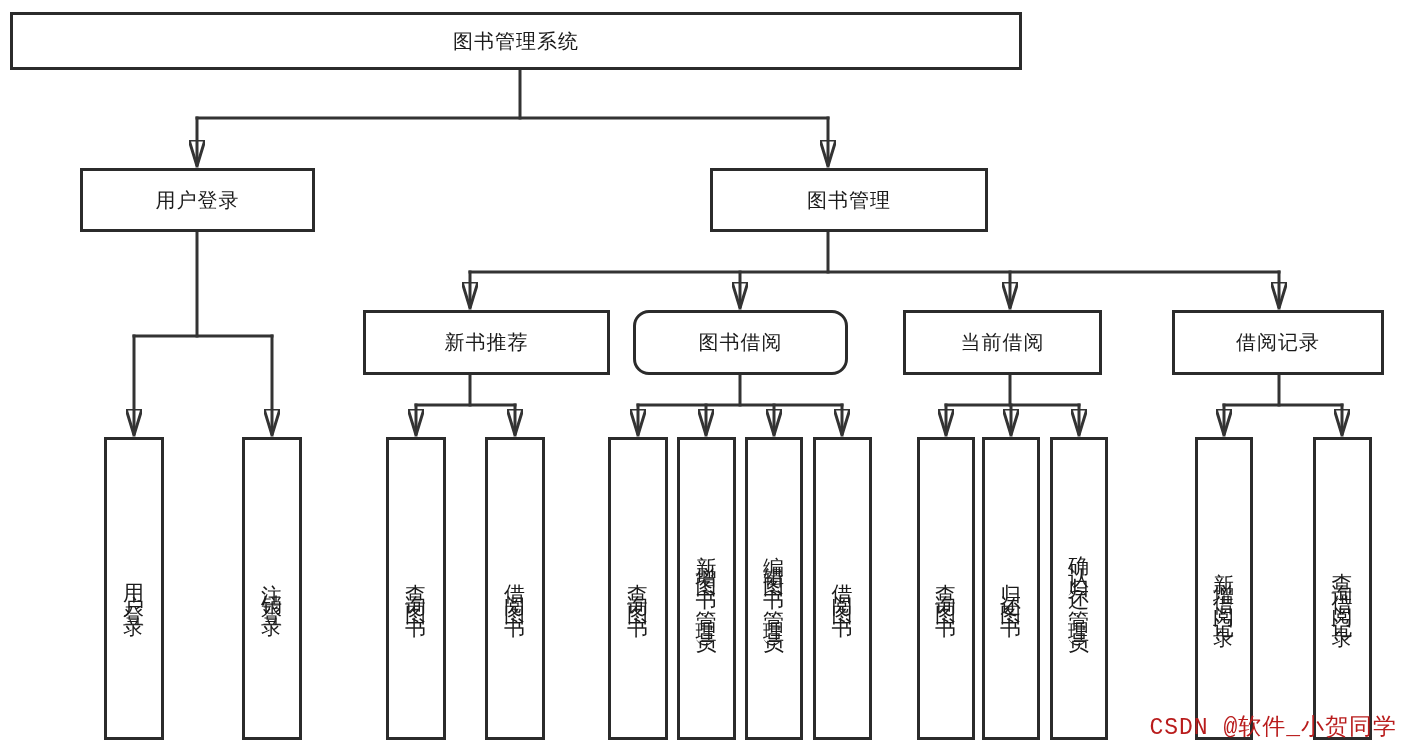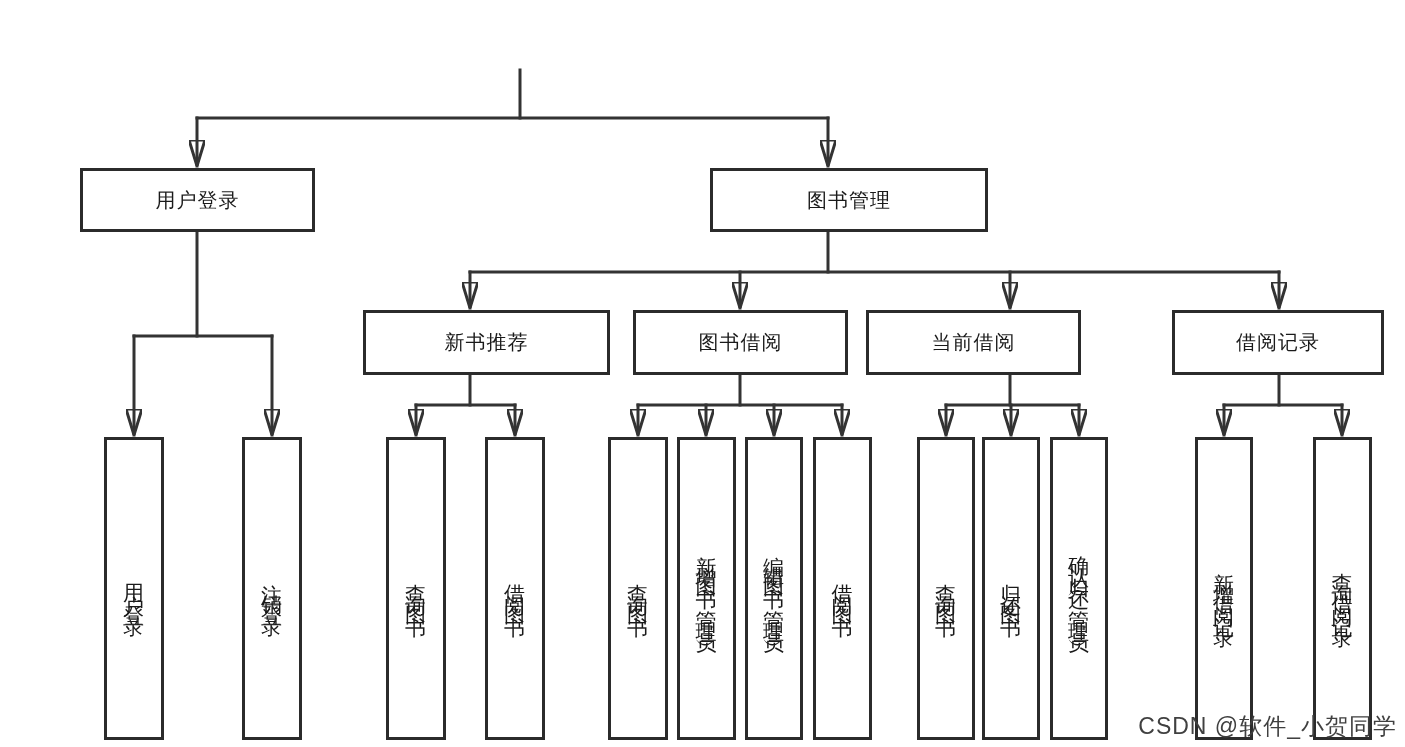--- a/index.html
+++ b/index.html
@@ -43,23 +43,24 @@
     text-orientation: mixed;
     letter-spacing: 11px;
     line-height: 1;
     white-space: nowrap;
   }
   .watermark {
     position: absolute;
     right: 8px;
     bottom: 5px;
     font-size: 23px;
-    color: #404040;
+    color: #b91c1c;
     letter-spacing: 1px;
     z-index: 5;
+    font-family: Liberation Mono, monospace;
   }
 </style>
 </head>
 <body>
 
 <div class="canvas">
 
   <svg class="connectors" viewBox="0 0 1405 747">
     <defs>
       <marker id="arrow" viewBox="0 0 26 16" refX="26" refY="8" markerWidth="26" markerHeight="16" markerUnits="userSpaceOnUse" orient="auto">
@@ -115,27 +116,28 @@
     </g>
 
     <g>
       <path d="M1279 375 V405"></path>
       <path d="M1224 405 H1342"></path>
       <line x1="1224" y1="405" x2="1224" y2="435" marker-end="url(#arrow)"></line>
       <line x1="1342" y1="405" x2="1342" y2="435" marker-end="url(#arrow)"></line>
     </g>
   </svg>
 
+  <div class="box" style="left:10px; top:12px; width:1012px; height:58px;">图书管理系统</div>
 
   <div class="box" style="left:80px; top:168px; width:235px; height:64px;">用户登录</div>
   <div class="box" style="left:710px; top:168px; width:278px; height:64px;">图书管理</div>
 
   <div class="box" style="left:363px; top:310px; width:247px; height:65px;">新书推荐</div>
-  <div class="box" style="left:633px; top:310px; width:215px; height:65px;">图书借阅</div>
-  <div class="box" style="left:866px; top:310px; width:215px; height:65px;">当前借阅</div>
+  <div class="box" style="left:633px; top:310px; width:215px; height:65px;border-radius:16px;">图书借阅</div>
+  <div class="box" style="left:903px; top:310px; width:199px; height:65px;">当前借阅</div>
   <div class="box" style="left:1172px; top:310px; width:212px; height:65px;text-align:right;">借阅记录</div>
 
   <div class="box leaf" style="left:104px; top:437px; width:60px; height:303px;">
     <span class="vtext">用户登录</span>
   </div>
   <div class="box leaf" style="left:242px; top:437px; width:60px; height:303px;">
     <span class="vtext">注销登录</span>
   </div>
 
   <div class="box leaf" style="left:386px; top:437px; width:60px; height:303px;">

